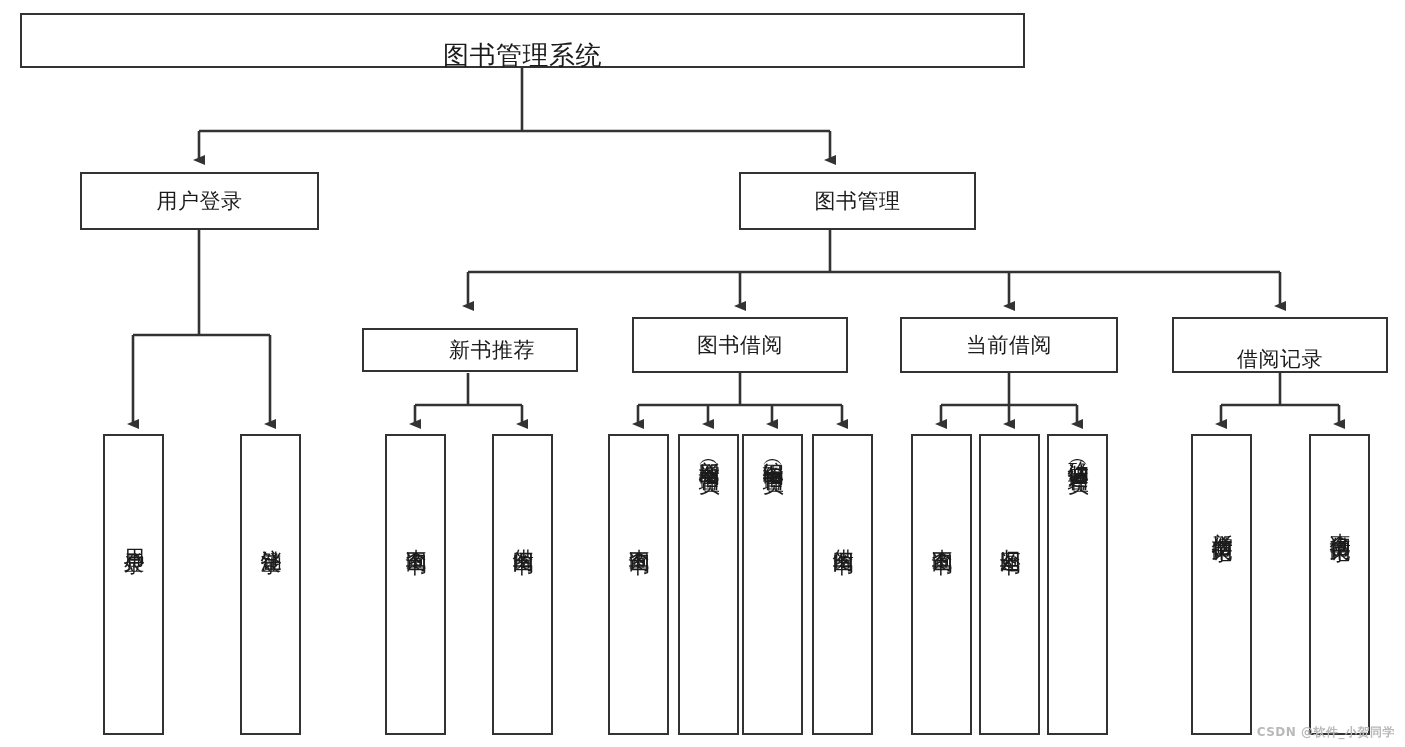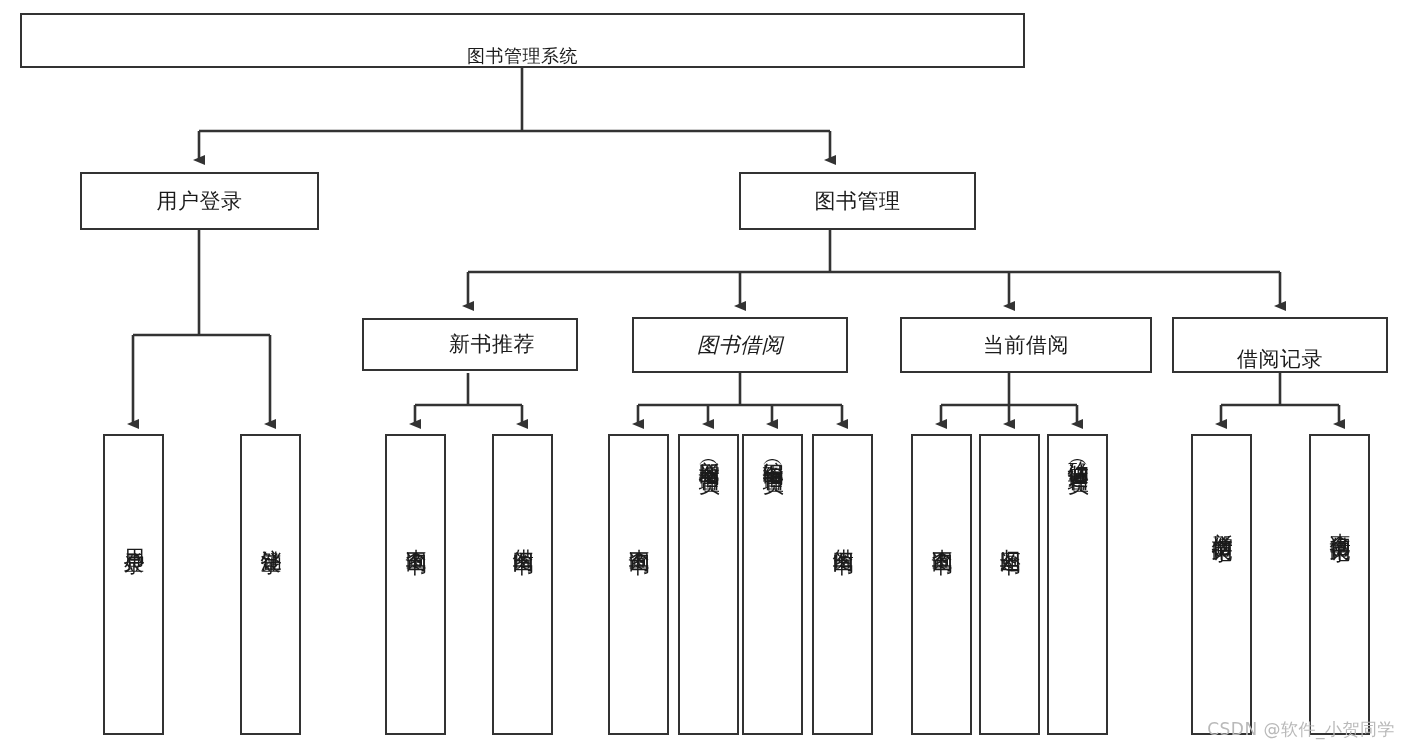--- a/index.html
+++ b/index.html
@@ -56,31 +56,32 @@
     white-space: nowrap;
     text-align: center;
   }
   .node.leaf.mid .label {
     margin-top: 72px;
   }
   .node.leaf.mid2 .label {
     margin-top: 88px;
   }
   .node.root .label {
-    font-size: 18px;
+    font-size: 26px;
     margin-top: 31px;
   }
   .watermark {
     position: absolute;
     right: 10px;
     bottom: 6px;
-    font-size: 17px;
+    font-size: 12px;
     color: #b9b9b9;
     letter-spacing: 0.5px;
     white-space: nowrap;
+    font-weight: bold;
   }
 </style>
 </head>
 <body>
 
 <div id="canvas">
 
   <svg class="lines" viewBox="0 0 1405 747">
     <defs>
       <marker id="arrow" markerWidth="12" markerHeight="12" refX="5" refY="6" orient="auto" markerUnits="userSpaceOnUse">
@@ -136,27 +137,27 @@
     <span class="label">图书管理系统</span>
   </div>
 
   <div class="node" style="left:80px; top:172px; width:239px; height:58px;">
     <span class="label">用户登录</span>
   </div>
   <div class="node" style="left:739px; top:172px; width:237px; height:58px;">
     <span class="label">图书管理</span>
   </div>
 
-  <div class="node" style="left:362px; top:318px; width:216px; height:53px;padding-left:44px;">
+  <div class="node" style="left:362px; top:328px; width:216px; height:44px;padding-left:44px;">
     <span class="label">新书推荐</span>
   </div>
-  <div class="node" style="left:632px; top:317px; width:216px; height:56px;font-style:italic;">
+  <div class="node" style="left:632px; top:317px; width:216px; height:56px;">
     <span class="label">图书借阅</span>
   </div>
-  <div class="node" style="left:900px; top:317px; width:252px; height:56px;">
+  <div class="node" style="left:900px; top:317px; width:218px; height:56px;">
     <span class="label">当前借阅</span>
   </div>
   <div class="node" style="left:1172px; top:317px; width:216px; height:56px;align-items:flex-end;">
     <span class="label">借阅记录</span>
   </div>
 
   <div class="node leaf mid2" style="left:103px; top:434px; width:61px; height:301px;">
     <span class="label">用户登录</span>
   </div>
   <div class="node leaf mid2" style="left:240px; top:434px; width:61px; height:301px;">

